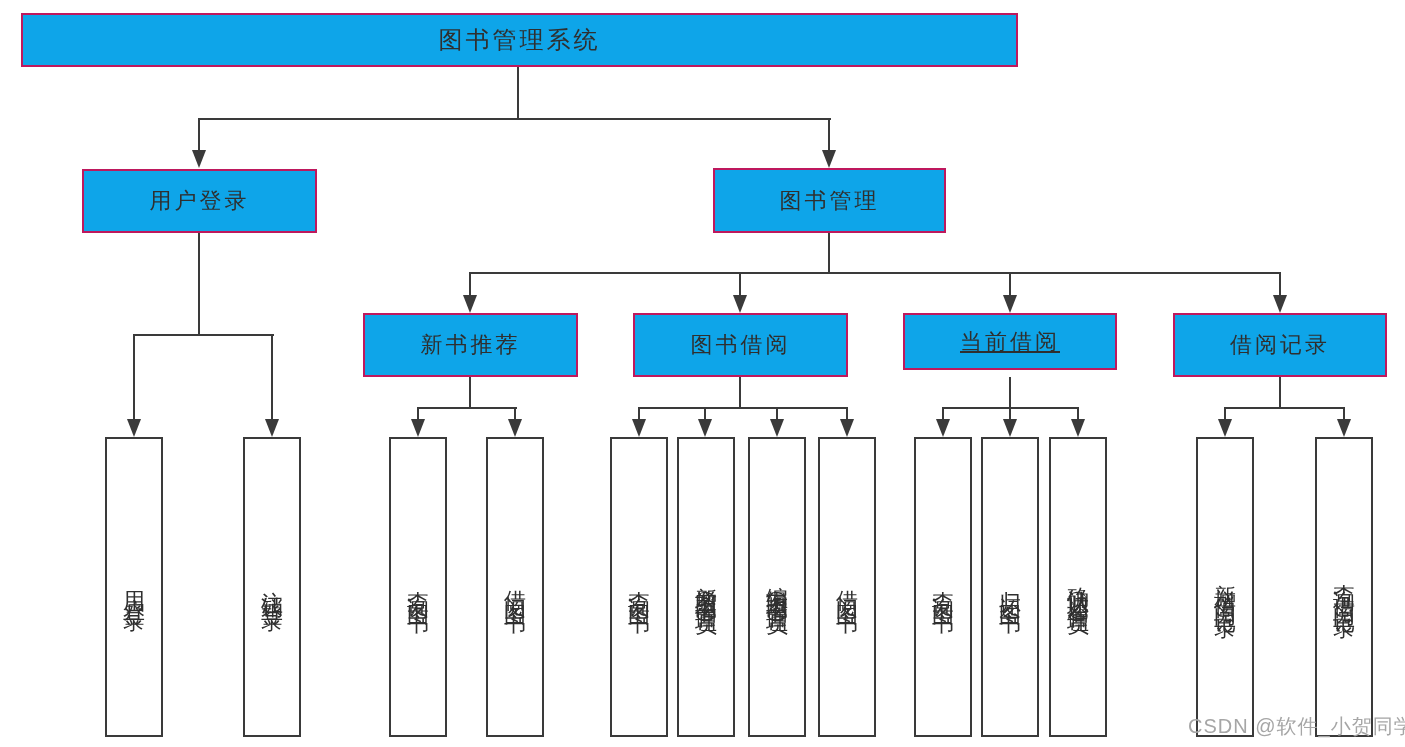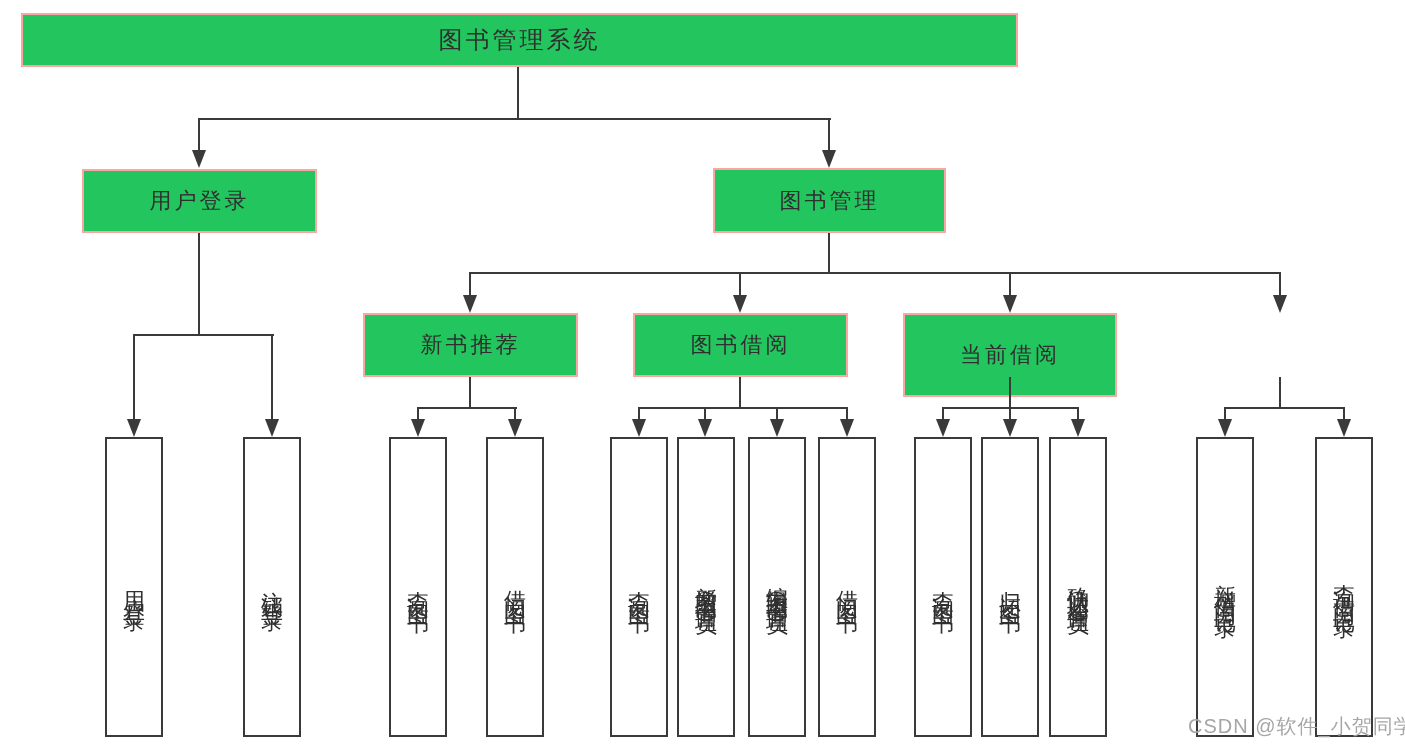--- a/index.html
+++ b/index.html
@@ -3,21 +3,21 @@
 <meta charset="utf-8">
 <style>
   html,body { margin:0; padding:0; background:#ffffff; }
   .stage {
     position:relative; width:1405px; height:747px; background:#ffffff;
     font-family:"Liberation Sans","DejaVu Sans",sans-serif;
     color:#2f2f2f; overflow:hidden;
   }
   .box {
     position:absolute; box-sizing:border-box;
-    border:2px solid #fca5a5; background:#22c55e;
+    border:2px solid #be185d; background:#0ea5e9;
     display:flex; align-items:center; justify-content:center;
     font-size:22px; letter-spacing:3px; white-space:nowrap;
   }
   .box.root { font-size:24px; }
   .vbox {
     position:absolute; box-sizing:border-box;
     border:2px solid #3a3a3a; background:#ffffff;
     display:flex; align-items:center; justify-content:center;
     writing-mode:vertical-rl; text-orientation:mixed;
     font-size:22px; letter-spacing:7px; line-height:1;
@@ -66,21 +66,22 @@
   <div class="arrow" style="left:463px; top:295px;"></div>
   <div class="vline" style="left:739px; top:272px; height:23px;"></div>
   <div class="arrow" style="left:733px; top:295px;"></div>
   <div class="vline" style="left:1009px; top:272px; height:23px;"></div>
   <div class="arrow" style="left:1003px; top:295px;"></div>
   <div class="vline" style="left:1279px; top:272px; height:23px;"></div>
   <div class="arrow" style="left:1273px; top:295px;"></div>
 
   <div class="box" style="left:633px; top:313px; width:215px; height:64px;">图书借阅</div>
   <div class="box" style="left:363px; top:313px; width:215px; height:64px;">新书推荐</div>
-  <div class="box" style="left:903px; top:313px; width:214px; height:84px;">当前借阅</div>
+  <div class="box" style="left:903px; top:313px; width:214px; height:57px;text-decoration:underline;">当前借阅</div>
+  <div class="box" style="left:1173px; top:313px; width:214px; height:64px;">借阅记录</div>
 
   <div class="vline" style="left:469px; top:377px; height:30px;"></div>
   <div class="hline" style="left:417px; top:407px; width:100px;"></div>
   <div class="vline" style="left:417px; top:407px; height:12px;"></div>
   <div class="arrow" style="left:411px; top:419px;"></div>
   <div class="vline" style="left:514px; top:407px; height:12px;"></div>
   <div class="arrow" style="left:508px; top:419px;"></div>
 
   <div class="vline" style="left:739px; top:377px; height:30px;"></div>
   <div class="hline" style="left:638px; top:407px; width:210px;"></div>

